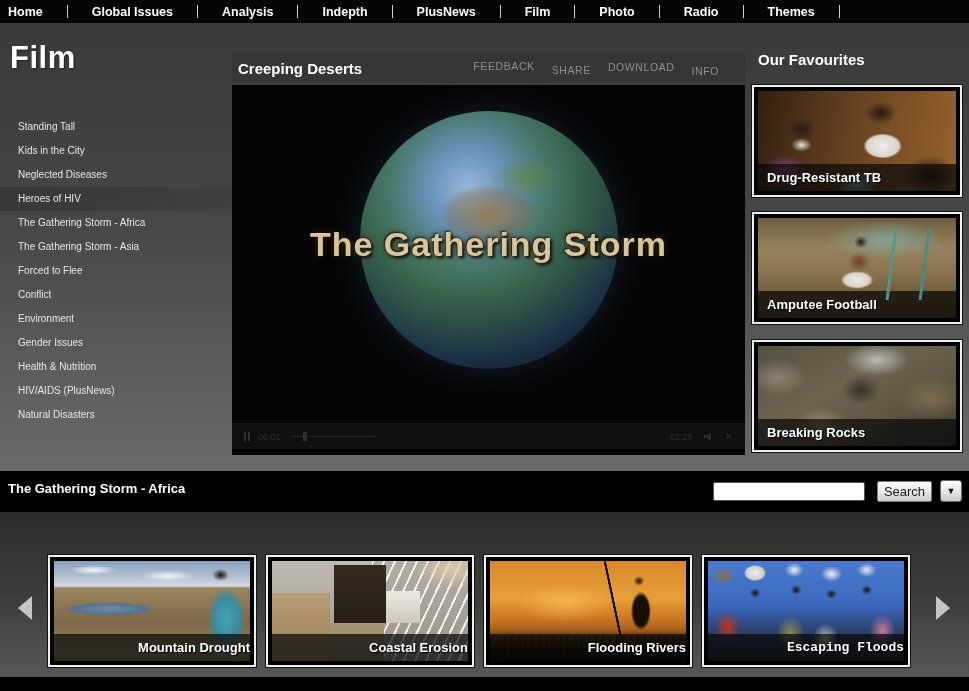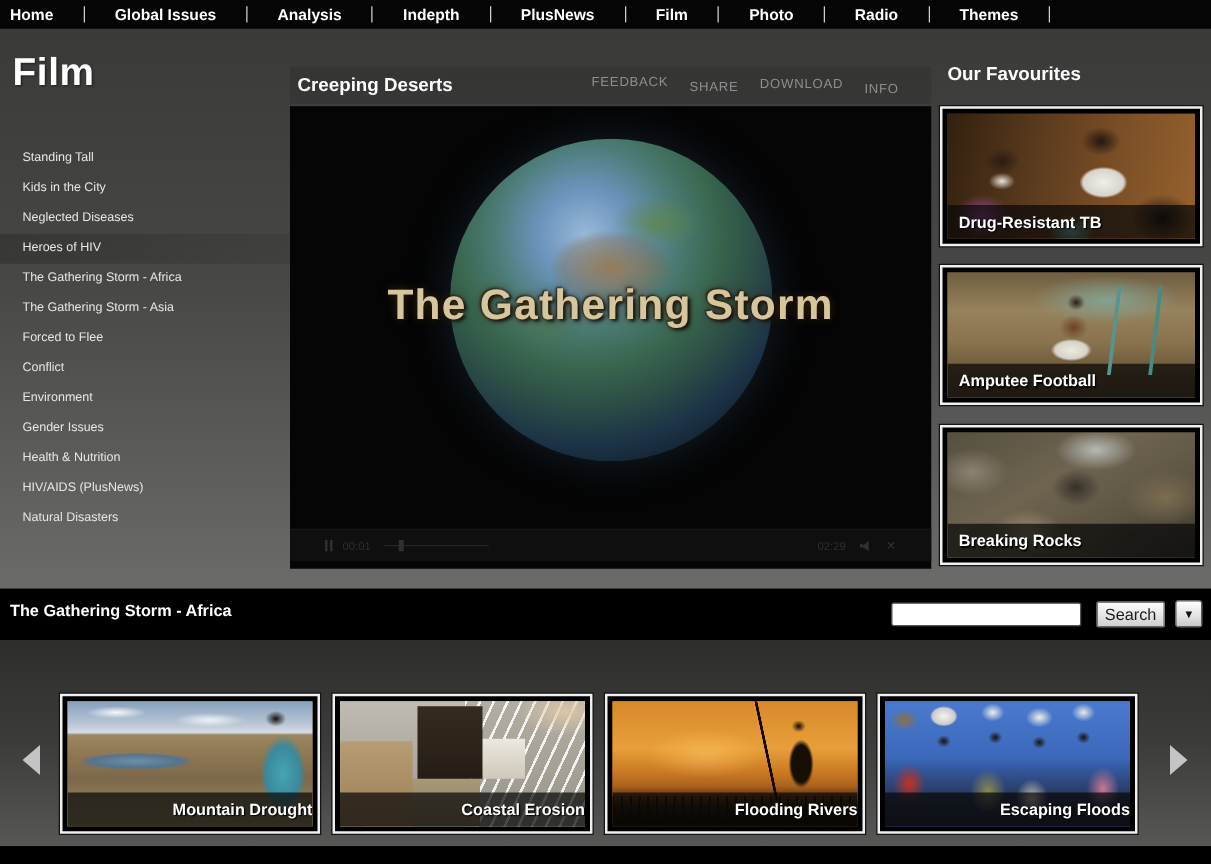--- a/index.html
+++ b/index.html
@@ -42,21 +42,21 @@
            background-image:
              radial-gradient(ellipse 70px 42px at 50% 40%, rgba(156,120,72,0.85) 0%, rgba(130,104,62,0.35) 55%, rgba(130,104,62,0) 72%),
              radial-gradient(ellipse 52px 30px at 64% 26%, rgba(96,134,62,0.7) 0%, rgba(96,134,62,0) 70%),
              radial-gradient(ellipse 44px 28px at 30% 58%, rgba(74,116,76,0.6) 0%, rgba(74,116,76,0) 70%),
              radial-gradient(circle at 42% 30%, #9ab8d8 0%, #6a94bc 16%, #4a7a72 32%, #39664e 45%, #2c4e46 58%, #1c3246 72%, #0d1a26 88%, #060a10 100%);
            box-shadow:0 0 34px rgba(46,76,112,0.35); }
   .video-overlay-title { position:absolute; left:0; top:140px; width:100%; text-align:center;
            font-size:34px; font-weight:bold; letter-spacing:1px; color:#d6c69e;
            text-shadow:0 0 7px rgba(70,45,20,0.95), 2px 2px 3px #000, -1px -1px 2px rgba(0,0,0,0.8); }
   .controls { position:absolute; left:0; bottom:6px; width:100%; height:26px; background:#0f0f0f;
-              border-top:1px solid #171717; display:flex; align-items:center; padding:0 28px;
+              border-top:1px solid #171717; display:flex; align-items:center; padding:0 12px;
               color:#2f2f2f; font-size:9px;text-align:center; }
   .pause-btn { display:flex; gap:2px; margin-right:8px; cursor:pointer; }
   .pause-btn i { display:block; width:2px; height:9px; background:#303030; }
   .ctrl-time { margin-right:10px; }
   .seek { position:relative; width:84px; height:1px; background:#262626; cursor:pointer; }
   .seek i { position:absolute; left:12px; top:-4px; width:4px; height:9px; background:#303030; }
   .ctrl-spacer { flex:1; }
   .ctrl-dur { margin-right:10px; }
   .vol-btn { position:relative; width:10px; height:10px; margin-right:12px; cursor:pointer; }
   .vol-btn i { position:absolute; right:2px; top:1px; width:0; height:0;
@@ -162,21 +162,21 @@
       radial-gradient(ellipse 16px 12px at 8% 15%, #8a7244 0%, rgba(138,114,68,0) 72%),
       radial-gradient(ellipse 8px 7px at 24% 32%, #1c130c 0%, rgba(28,19,12,0) 70%),
       radial-gradient(ellipse 8px 7px at 45% 29%, #1a120b 0%, rgba(26,18,11,0) 70%),
       radial-gradient(ellipse 8px 7px at 63% 33%, #1c130c 0%, rgba(28,19,12,0) 70%),
       radial-gradient(ellipse 8px 7px at 81% 29%, #1a120b 0%, rgba(26,18,11,0) 70%),
       radial-gradient(ellipse 18px 22px at 10% 66%, #c23222 0%, rgba(194,50,34,0) 72%),
       radial-gradient(ellipse 20px 24px at 42% 72%, #8a8a52 0%, rgba(138,138,82,0) 72%),
       radial-gradient(ellipse 18px 22px at 60% 78%, #c6c2ba 0%, rgba(198,194,186,0) 72%),
       radial-gradient(ellipse 18px 24px at 89% 70%, #c87898 0%, rgba(200,120,152,0) 72%),
       linear-gradient(180deg, rgba(20,16,22,0) 45%, rgba(20,16,22,0.55) 80%, rgba(20,16,22,0.75) 100%),
-      linear-gradient(180deg, #4a7ace 0%, #3a66b8 50%, #3a5690 100%); }
+      linear-gradient(180deg, #4a7ace 0%, #3a66b8 50%, #3a5690 100%); font-family: Liberation Mono, monospace; }
 </style>
 </head>
 <body>
 
 <div class="page">
 
   <div class="topnav">
     <span class="topnav-item">Home</span>
       <span class="nav-sep"></span>
     <span class="topnav-item">Global Issues</span>

